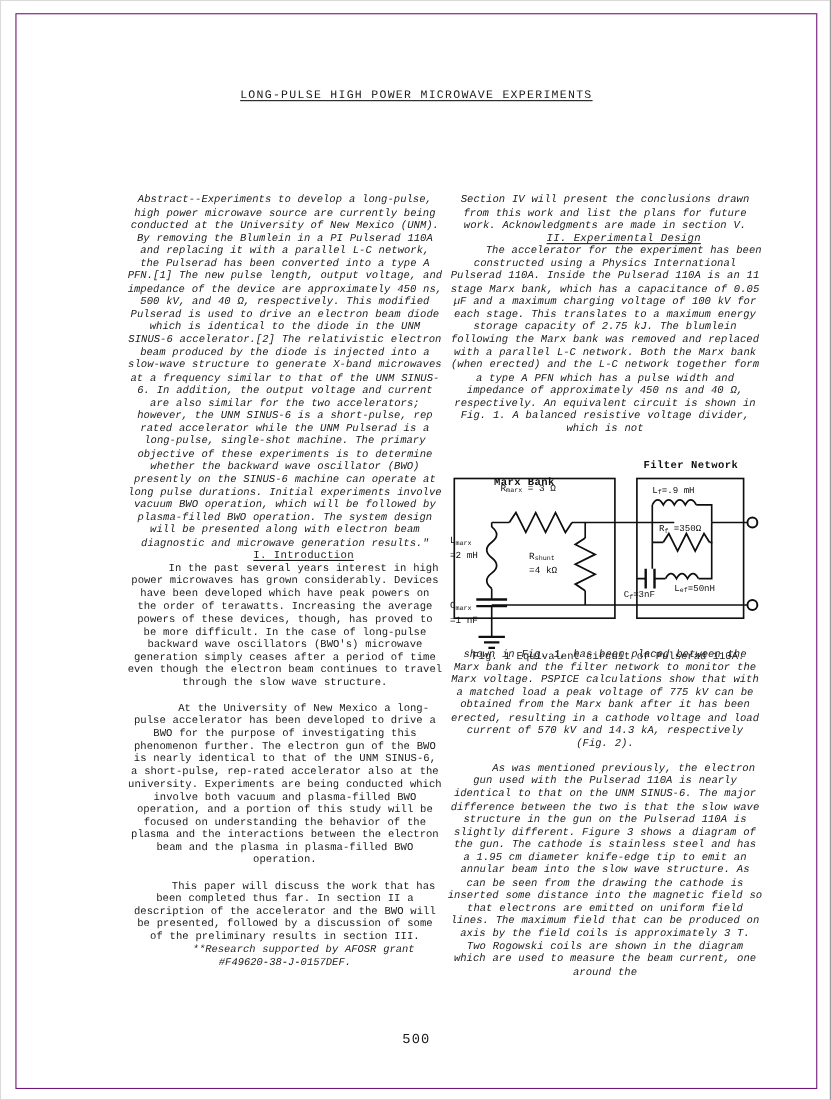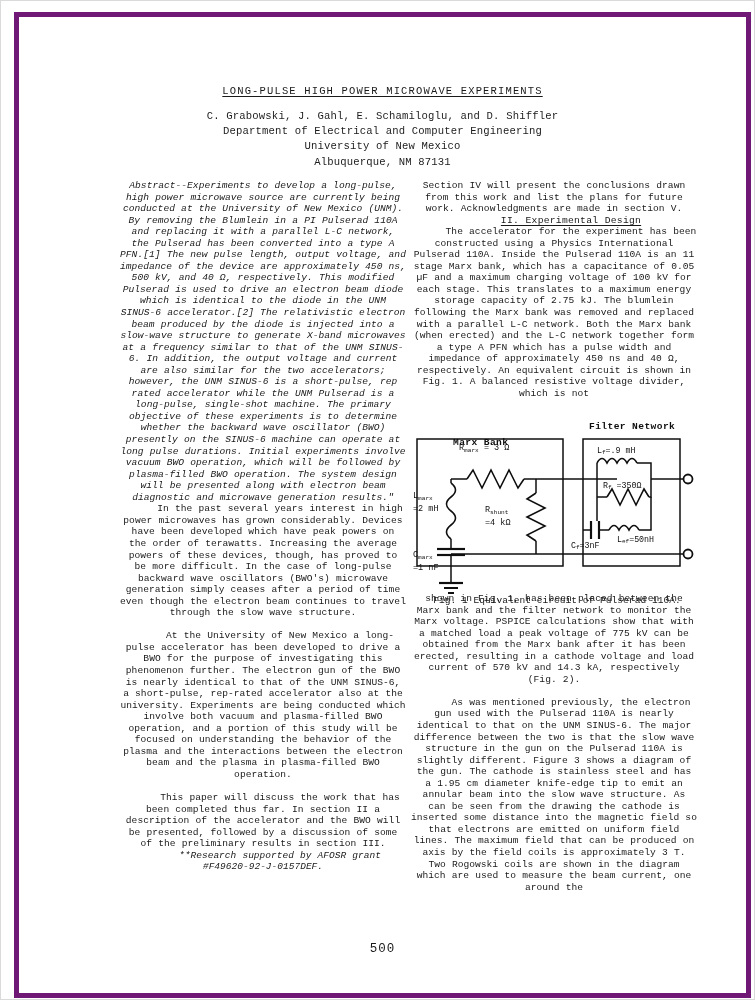--- a/index.html
+++ b/index.html
@@ -26,21 +26,21 @@
     box-shadow: inset 0 0 0 1px #b9b9b9;
     opacity: .55;
   }
   .sheet {
     position: absolute;
     left: 14px;
     top: 12px;
     width: 727px;
     height: 976px;
     background: #fff;
-    border: 5px solid #701a75;
+    border: 1px solid #701a75;
   }
 
   
   .title {
     position: absolute;
     left: 0; top: 68px;
     width: 100%;
     text-align: center;
     font-size: 10.5px;
     letter-spacing: 1.15px;
@@ -65,21 +65,21 @@
     position: absolute;
     top: 163px;
     width: 286px;
     font-size: 9.6px;
     line-height: 11.55px;
     text-align: justify;
     color: #1a1a1a;
     letter-spacing: .02px;
   }
   .col.left  { left: 62px; margin-left: 39px; }
-  .col.right { left: 392px; }
+  .col.right { left: 392px; font-style: italic; }
 
   .col p {
     margin: 0 0 0 0;
     text-indent: 34px;
     hyphens: none;
     word-spacing: .4px;
     text-align: center;
   }
   .col p.noind { text-indent: 0; }
   .col p.ital  { font-style: italic; }
@@ -142,35 +142,30 @@
   sub { font-size: 72%; vertical-align: -.25em; }
 </style>
 </head>
 <body>
 
 <div id="page">
   <div class="sheet">
 
     <div class="title">LONG-PULSE HIGH POWER MICROWAVE EXPERIMENTS</div>
 
-    <div class="authors">
-      <div>C. Grabowski, J. Gahl, E. Schamiloglu, and D. Shiffler</div>
-      <div>Department of Electrical and Computer Engineering</div>
-      <div>University of New Mexico</div>
-      <div>Albuquerque, NM 87131</div>
-    </div>
 
     <div class="col left">
       <p class="noind ital">Abstract--Experiments to develop a long-pulse, high power microwave source are currently being conducted at the University of New Mexico (UNM).  By removing the Blumlein in a PI Pulserad 110A and replacing it with a parallel L-C network, the Pulserad has been converted into a type A PFN.[1]  The new pulse length, output voltage, and impedance of the device are approximately 450 ns, 500 kV, and 40 Ω, respectively.  This modified Pulserad is used to drive an electron beam diode which is identical to the diode in the UNM SINUS-6 accelerator.[2]  The relativistic electron beam produced by the diode is injected into a slow-wave structure to generate X-band microwaves at a frequency similar to that of the UNM SINUS-6.  In addition, the output voltage and current are also similar for the two accelerators; however, the UNM SINUS-6 is a short-pulse, rep rated accelerator while the UNM Pulserad is a long-pulse, single-shot machine. The primary objective of these experiments is to determine whether the backward wave oscillator (BWO) presently on the SINUS-6 machine can operate at long pulse durations.  Initial experiments involve vacuum BWO operation, which will be followed by plasma-filled BWO operation.  The system design will be presented along with electron beam diagnostic and microwave generation results."</p>
+      <p class="sechead">I. Introduction</p>
       <p>In the past several years interest in high power microwaves has grown considerably. Devices have been developed which have peak powers on the order of terawatts.  Increasing the average powers of these devices, though, has proved to be more difficult.  In the case of long-pulse backward wave oscillators (BWO's) microwave generation simply ceases after a period of time even though the electron beam continues to travel through the slow wave structure.</p>
       <div class="gap"></div>
       <p>At the University of New Mexico a long-pulse accelerator has been developed to drive a BWO for the purpose of investigating this phenomenon further.  The electron gun of the BWO is nearly identical to that of the UNM SINUS-6, a short-pulse, rep-rated accelerator also at the university.  Experiments are being conducted which involve both vacuum and plasma-filled BWO operation, and a portion of this study will be focused on understanding the behavior of the plasma and the interactions between the electron beam and the plasma in plasma-filled BWO operation.</p>
       <div class="gap"></div>
       <p>This paper will discuss the work that has been completed thus far.  In section II a description of the accelerator and the BWO will be presented, followed by a discussion of some of the preliminary results in section III.</p>
-      <p class="footnote">**Research supported by AFOSR grant #F49620-92-J-0157DEF.</p>
+      <p class="footnote">**Research supported by AFOSR grant #F49620-38-J-0157DEF.</p>
     </div>
 
     <div class="col right">
       <p class="noind">Section IV will present the conclusions  drawn from this work and list the plans for future work.  Acknowledgments are made in section V.</p>
       <p class="sechead">II. Experimental Design</p>
       <p>The accelerator for the experiment has been constructed using a Physics International Pulserad 110A.  Inside the Pulserad 110A is an 11 stage Marx bank, which has a capacitance of 0.05 µF and a maximum charging voltage of 100 kV for each stage.  This translates to a maximum energy storage capacity of 2.75 kJ. The blumlein following the Marx bank was removed and replaced with a parallel L-C network.  Both the Marx bank (when erected) and the L-C network together form a type A PFN which has a pulse width and impedance of approximately 450 ns and 40 Ω, respectively.  An equivalent circuit is shown in Fig. 1.  A balanced resistive voltage divider, which is not</p>
     </div>
 
     <div class="figure">
       <div class="fig-label" style="left:42px; top:0px;margin-top:16px;">Marx Bank</div>

